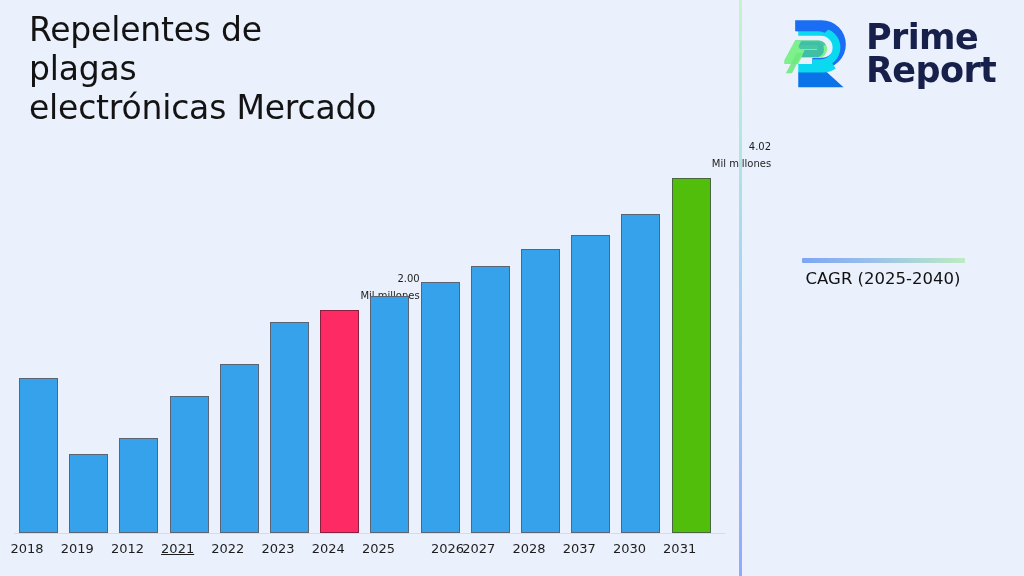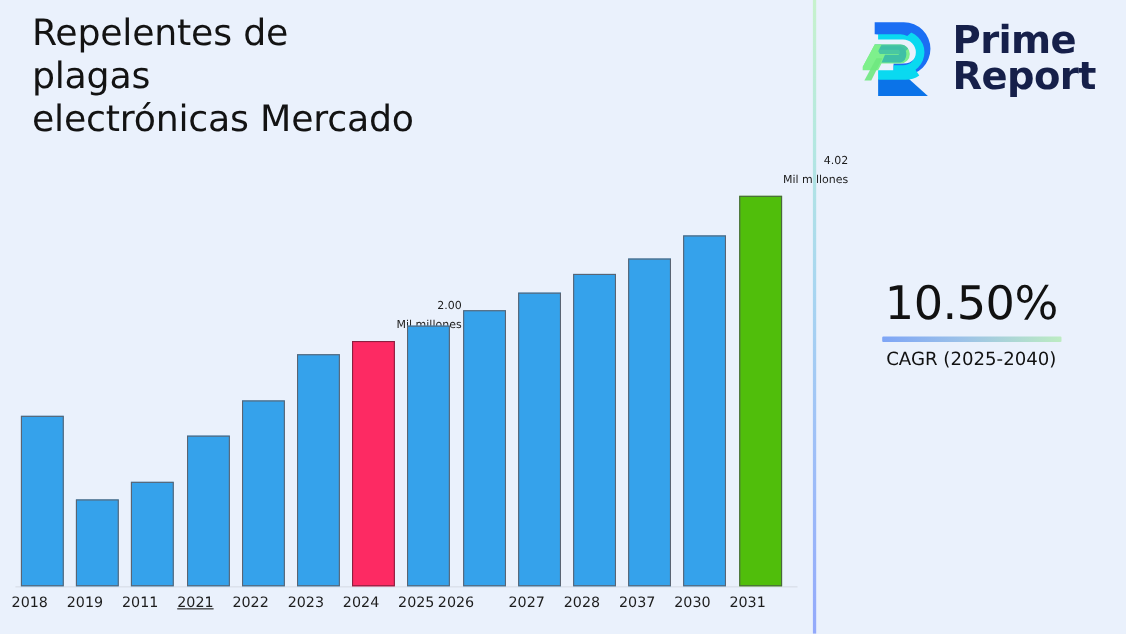--- a/index.html
+++ b/index.html
@@ -182,21 +182,21 @@
           <div class="bar blue" style="height: 155px;"></div>
         </div>
         <div class="tick-label" style="left: 10.5px;">2018</div>
         <div class="bar-group" style="left: 69.2px; height: 79px;">
           <div class="bar blue" style="height: 79px;"></div>
         </div>
         <div class="tick-label" style="left: 60.7px;">2019</div>
         <div class="bar-group" style="left: 119.4px; height: 95px;">
           <div class="bar blue" style="height: 95px;"></div>
         </div>
-        <div class="tick-label" style="left: 110.9px;">2011</div>
+        <div class="tick-label" style="left: 110.9px;">2012</div>
         <div class="bar-group" style="left: 169.6px; height: 137px;">
           <div class="bar blue" style="height: 137px;"></div>
         </div>
         <div class="tick-label" style="left: 161.1px; text-decoration: underline;">2021</div>
         <div class="bar-group" style="left: 219.8px; height: 169px;">
           <div class="bar blue" style="height: 169px;"></div>
         </div>
         <div class="tick-label" style="left: 211.3px;">2022</div>
         <div class="bar-group" style="left: 270px; height: 211px;">
           <div class="bar blue" style="height: 211px;"></div>
@@ -208,21 +208,21 @@
 Mil millones</div>
         </div>
         <div class="tick-label" style="left: 311.7px;">2024</div>
         <div class="bar-group" style="left: 370.4px; height: 237px;">
           <div class="bar blue" style="height: 237px;"></div>
         </div>
         <div class="tick-label" style="left: 361.9px;">2025</div>
         <div class="bar-group" style="left: 420.6px; height: 251px;">
           <div class="bar blue" style="height: 251px;"></div>
         </div>
-        <div class="tick-label" style="left: 398px;">2026</div>
+        <div class="tick-label" style="left: 431px;">2026</div>
         <div class="bar-group" style="left: 470.8px; height: 267px;">
           <div class="bar blue" style="height: 267px;"></div>
         </div>
         <div class="tick-label" style="left: 462.3px;">2027</div>
         <div class="bar-group" style="left: 521px; height: 284px;">
           <div class="bar blue" style="height: 284px;"></div>
         </div>
         <div class="tick-label" style="left: 512.5px;">2028</div>
         <div class="bar-group" style="left: 571.2px; height: 298px;">
           <div class="bar blue" style="height: 298px;"></div>
@@ -262,19 +262,18 @@
         <path d="M8 60 L22 34 H30 L17 60 Z" fill="#7ef08c"></path>
         <path d="M10 76 L24 50 H31 L18 76 Z" fill="#6fe87f" opacity="0.9"></path>
       </svg>
       <div id="logo-text">
         <span>Prime</span>
         <span>Report</span>
       </div>
     </div>
 
     <div id="cagr-block">
-      <div id="cagr-value">10.50%</div>
       <div id="cagr-rule"></div>
       <div id="cagr-caption">CAGR (2025-2040)</div>
     </div>
 
   </div>
 </div>
 
 </body></html>

